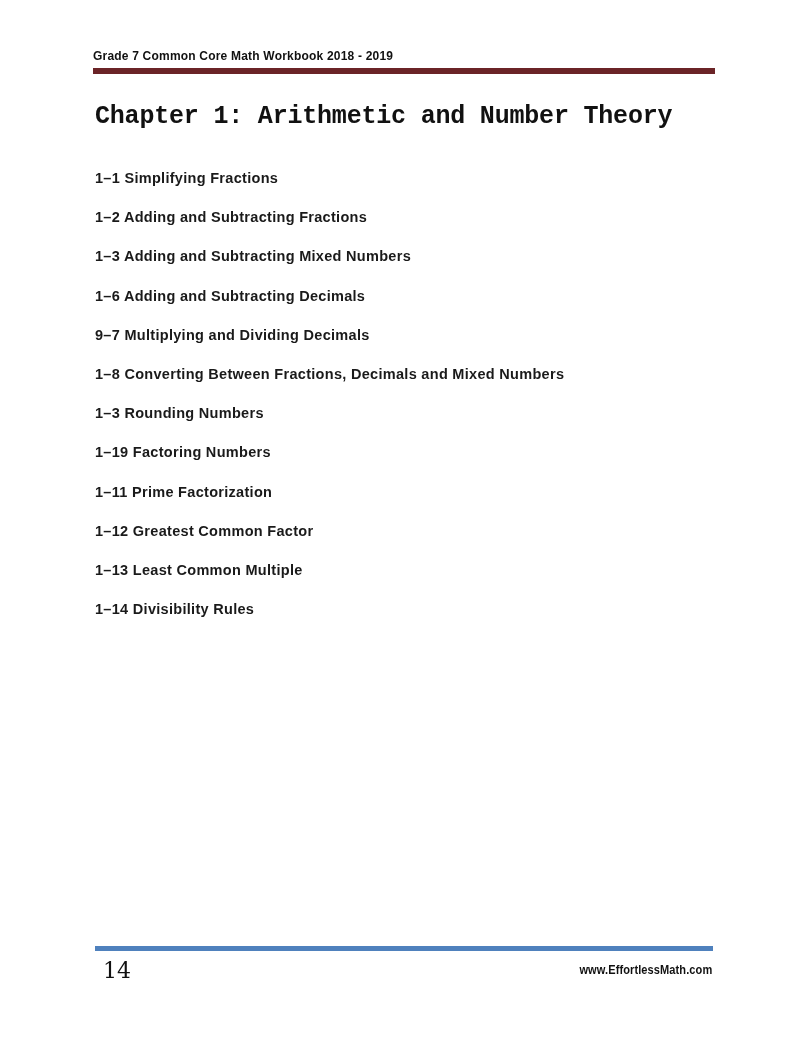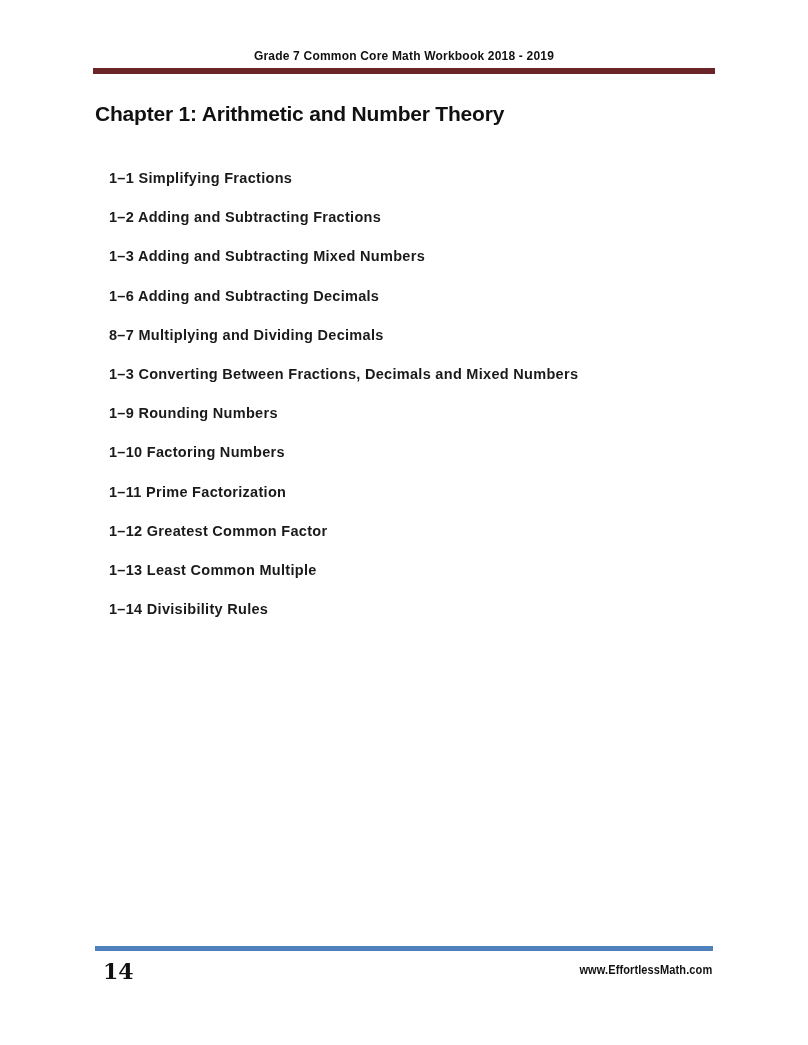--- a/index.html
+++ b/index.html
@@ -2,71 +2,71 @@
 <html><head>
   <meta charset="utf-8">
   <style>
     html, body { margin: 0; padding: 0; background: #ffffff; }
     body {
       width: 808px; height: 1045px; position: relative; overflow: hidden;
       font-family: "DejaVu Sans", sans-serif; color: #111111;
     }
     .running-header {
       position: absolute; left: 93px; width: 622px; top: 49px;
-      text-align: center; font-size: 12px; font-weight: bold; letter-spacing: 0.2px;
+      text-align: left; font-size: 12px; font-weight: bold; letter-spacing: 0.2px;
       font-family: "Liberation Sans", sans-serif;
     }
     .header-rule {
       position: absolute; left: 93px; width: 622px; top: 68px; height: 6px;
       background: #6b2427;
     }
     .chapter-title {
       position: absolute; left: 95px; top: 102px;
-      font-size: 21px; font-weight: bold;
-      font-family: Liberation Sans, sans-serif;
+      font-size: 25px; font-weight: bold;
+      font-family: Liberation Mono, monospace;
       letter-spacing: -0.2px;
     }
     .toc {
-      position: absolute; left: 109px; top: 170px; margin: 0; padding: 0; list-style: none;
+      position: absolute; left: 95px; top: 170px; margin: 0; padding: 0; list-style: none;
     }
     .toc li {
       height: 39.2px; font-size: 14.5px; font-weight: bold;
       font-family: "Liberation Sans", sans-serif; color: #1a1a1a; letter-spacing: 0.3px;
     }
     .footer-rule {
       position: absolute; left: 95px; width: 618px; top: 946px; height: 5px;
       background: #4f81bd;
     }
     .page-number {
       position: absolute; left: 103px; top: 958px;
-      font-family: "DejaVu Serif", serif; font-size: 22px; color: #111; font-weight: bold;
+      font-family: "DejaVu Serif", serif; font-size: 22px; color: #111;
     }
     .site-url {
       position: absolute; right: 96px; top: 962px;
       font-family: "Liberation Sans", sans-serif; font-weight: bold; font-size: 13px;
       transform: scaleX(0.85); transform-origin: right center; letter-spacing: 0.1px;
     }
   </style>
 </head>
 <body>
 
 <div class="running-header">Grade 7 Common Core Math Workbook 2018 - 2019</div>
 <div class="header-rule"></div>
 
 <div class="chapter-title">Chapter 1: Arithmetic and Number Theory</div>
 
 <ul class="toc">
   <li>1–1 Simplifying Fractions</li>
   <li>1–2 Adding and Subtracting Fractions</li>
   <li>1–3 Adding and Subtracting Mixed Numbers</li>
   <li>1–6 Adding and Subtracting Decimals</li>
-  <li>8–7 Multiplying and Dividing Decimals</li>
-  <li>1–3 Converting Between Fractions, Decimals and Mixed Numbers</li>
-  <li>1–9 Rounding Numbers</li>
-  <li>1–10 Factoring Numbers</li>
+  <li>9–7 Multiplying and Dividing Decimals</li>
+  <li>1–8 Converting Between Fractions, Decimals and Mixed Numbers</li>
+  <li>1–3 Rounding Numbers</li>
+  <li>1–19 Factoring Numbers</li>
   <li>1–11 Prime Factorization</li>
   <li>1–12 Greatest Common Factor</li>
   <li>1–13 Least Common Multiple</li>
   <li>1–14 Divisibility Rules</li>
 </ul>
 
 <div class="footer-rule"></div>
 <div class="page-number">14</div>
 <div class="site-url">www.EffortlessMath.com</div>
 

